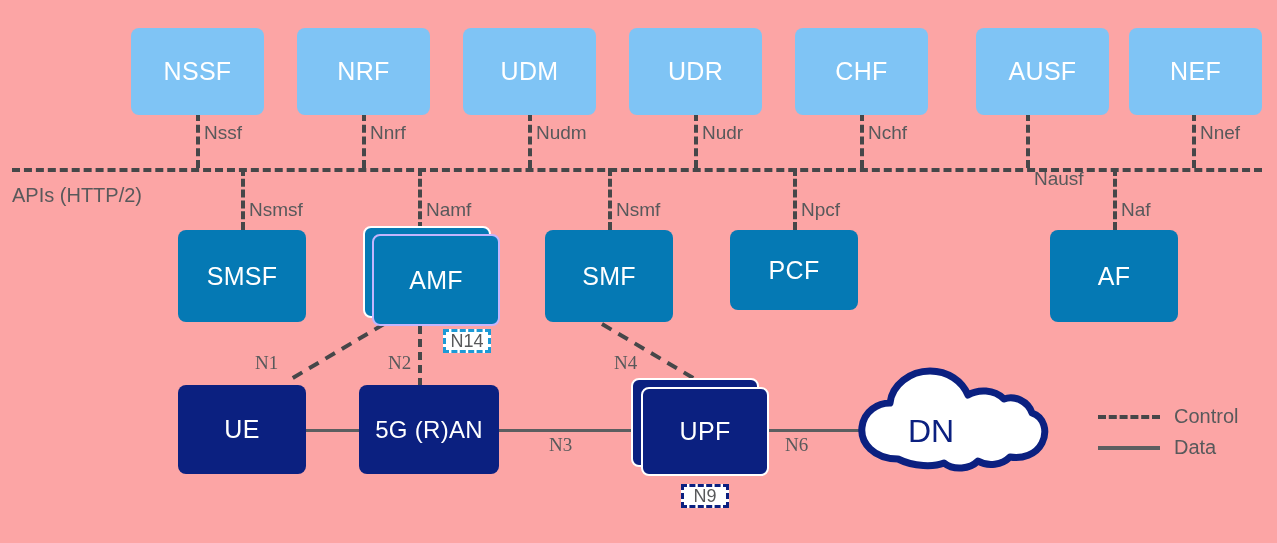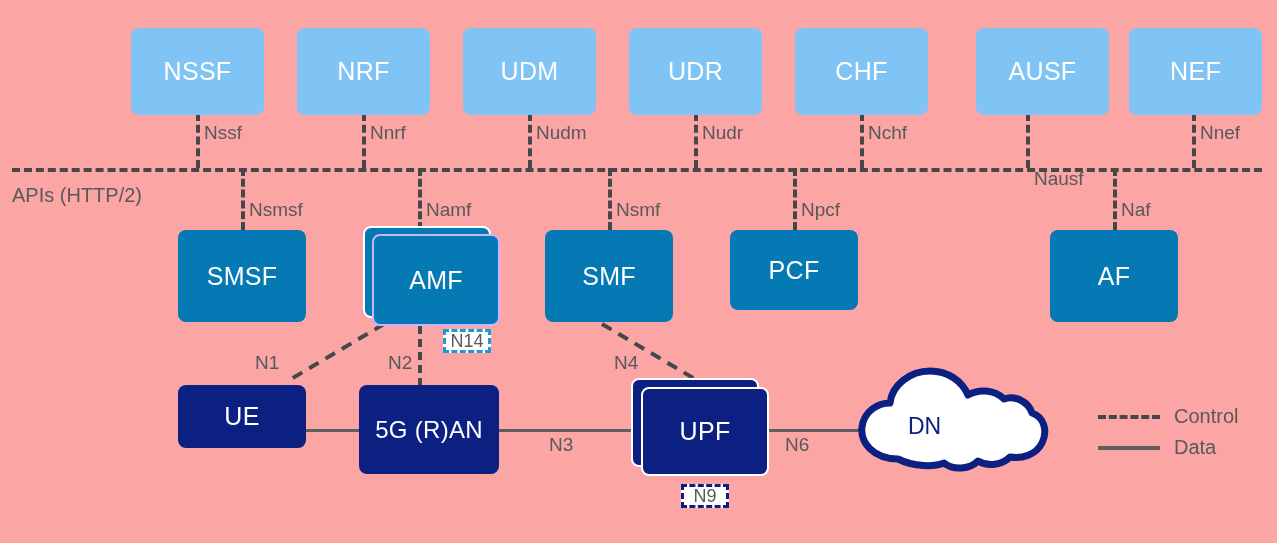--- a/index.html
+++ b/index.html
@@ -49,20 +49,21 @@
     font-size: 19px;
     white-space: nowrap;
     z-index: 7;
   }
   .ref-label {
     position: absolute;
     color: #58595B;
     font-size: 19px;
     white-space: nowrap;
     z-index: 7;
+    font-family: Liberation Serif, serif;
   }
 
   
   .stem {
     position: absolute;
     width: 0;
     border-left: 4px dashed #464749;
     z-index: 3;
   }
   
@@ -100,21 +101,21 @@
   }
   .badge-n14 { border: 3px dashed #1C9AD6; }
   .badge-n9  { border: 3px dashed #0B2080; }
 
   .diag-line { position: absolute; z-index: 3; overflow: visible; }
 
   .cloud-wrap { position: absolute; z-index: 6; }
   .cloud-label {
     position: absolute;
     color: #0B2080;
-    font-size: 23px;
+    font-size: 32px;
     z-index: 7;
     white-space: nowrap;
   }
 
   .legend-line { position: absolute; height: 0; z-index: 6; }
   .legend-dashed { border-top: 4px dashed #464749; }
   .legend-solid  { border-top: 4px solid #5C5E60; }
   .legend-text {
     position: absolute;
     color: #58595B;
@@ -221,21 +222,21 @@
     <line x1="6" y1="2" x2="104" y2="60" stroke="#464749" stroke-width="4" stroke-dasharray="11,8"></line>
   </svg>
   <div class="ref-label" style="left:614px; top:352px;">N4</div>
 
   <div class="data-link" style="left:305px; top:429px; width:60px;"></div>
   <div class="data-link" style="left:498px; top:429px; width:140px;"></div>
   <div class="ref-label" style="left:549px; top:434px;">N3</div>
   <div class="data-link" style="left:754px; top:429px; width:110px;"></div>
   <div class="ref-label" style="left:785px; top:434px;">N6</div>
 
-  <div class="nf-box nf-tier3" style="left:178px; top:385px; width:128px; height:63px;">
+  <div class="nf-box nf-tier3" style="left:178px; top:385px; width:128px; height:89px;">
     <span>UE</span>
   </div>
 
   <div class="nf-box nf-tier3" style="left:359px; top:385px; width:140px; height:89px; font-size:24px;">
     <span>5G (R)AN</span>
   </div>
 
   <div class="stack-back t3" style="left:631px; top:378px; width:128px; height:89px;"></div>
   <div class="nf-box nf-tier3" style="left:641px; top:387px; width:128px; height:89px; border:2px solid #ffffff;">
     <span>UPF</span>

